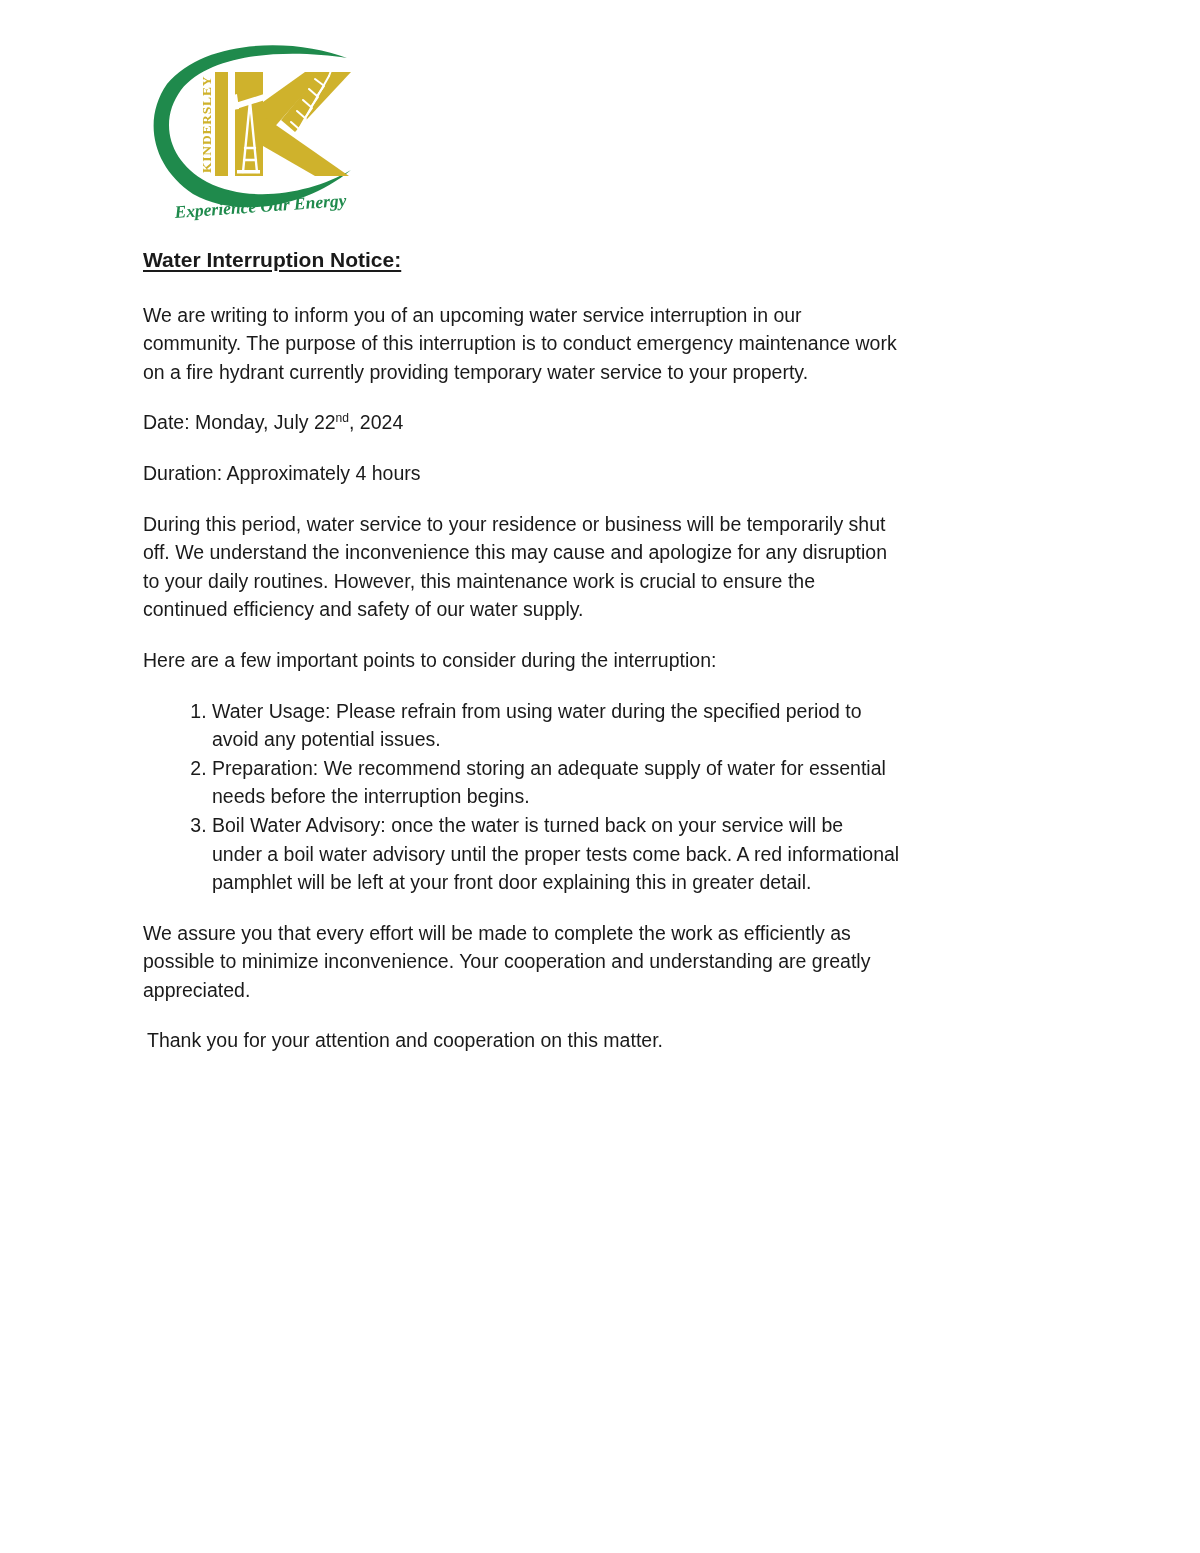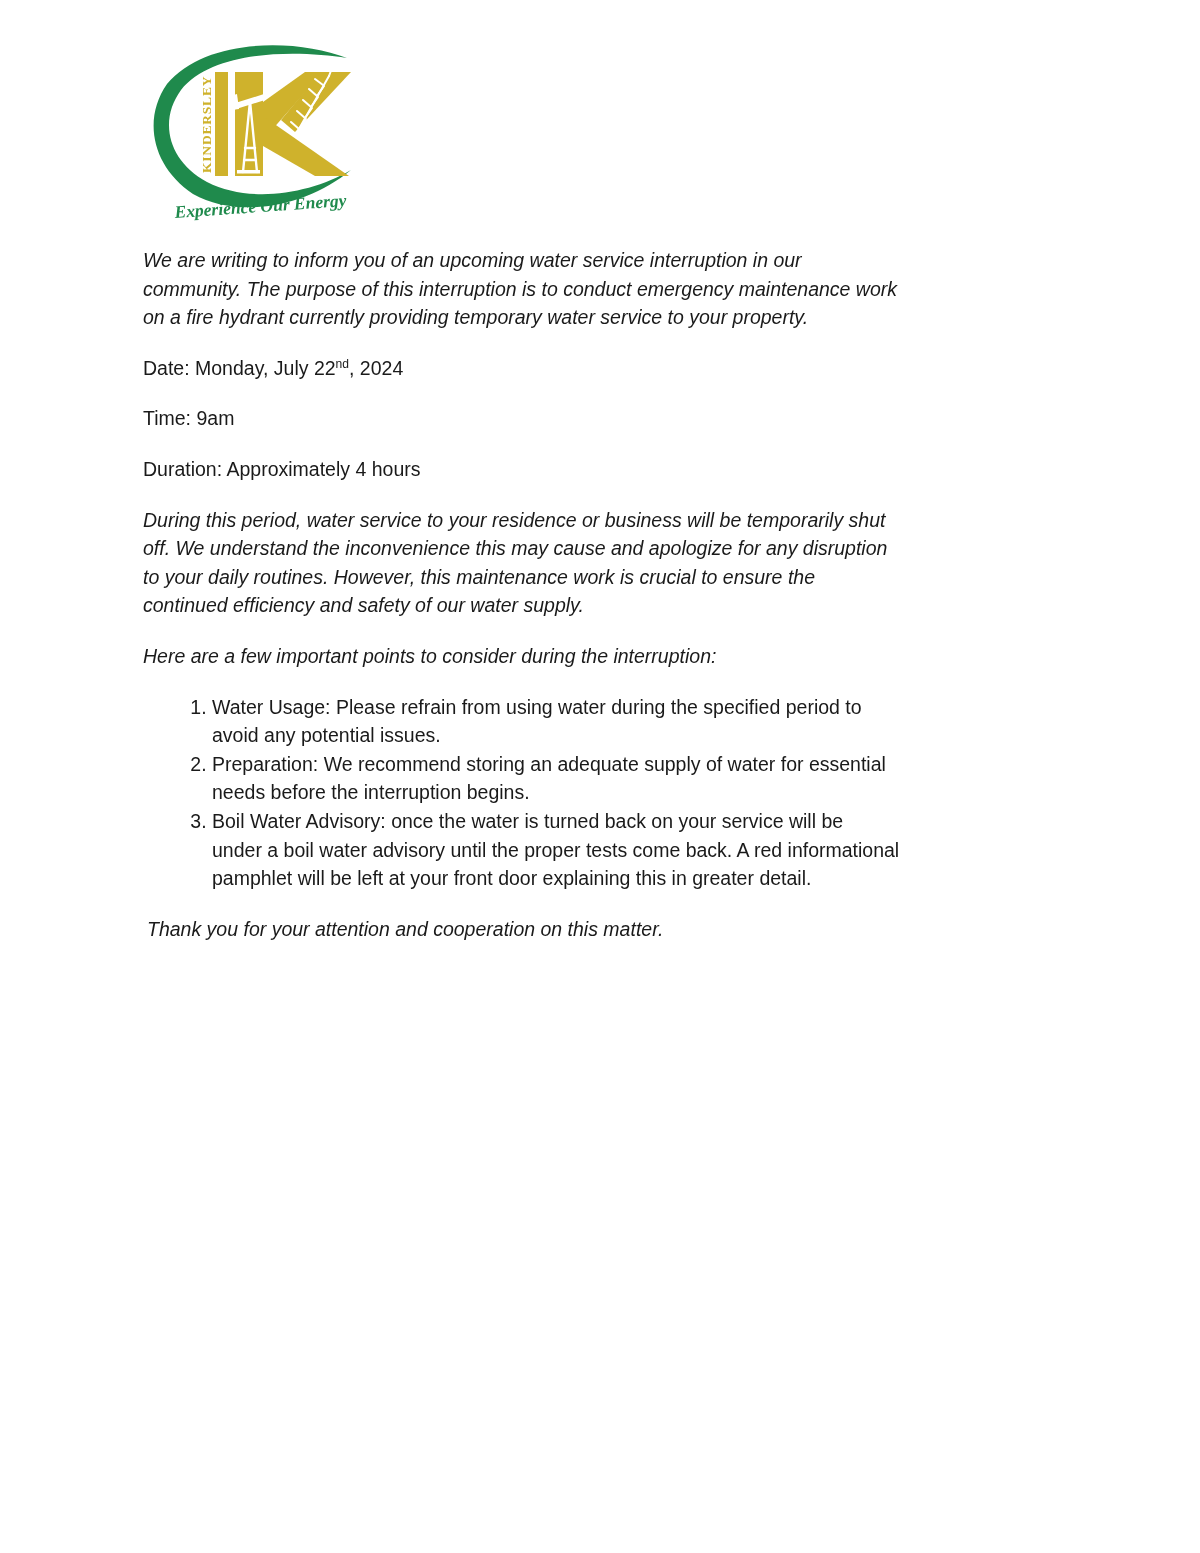--- a/index.html
+++ b/index.html
@@ -26,21 +26,21 @@
     line-height: 28.6px;
   }
   .title {
     font-size: 21px;
     font-weight: 700;
     text-decoration: underline;
     text-decoration-thickness: 2px;
     text-underline-offset: 3px;
     margin: 0 0 26px 0;
   }
-  p.block { margin: 0 0 22px 0; white-space: pre-line; font-style: italic; }
+  p.block { margin: 0 0 22px 0; white-space: pre-line; }
   p.mixed { margin: 0 0 22px 0; }
   p.last { margin: 4px; }
   .lbl { font-weight: 400; }
   .pv { white-space: pre-line; text-align: right; }
   sup.s {
     font-size: 62%;
     vertical-align: super;
     line-height: 0;
   }
   ol.points {
@@ -98,28 +98,28 @@
       <line x1="184" y1="40" x2="187" y2="32"></line>
     </g>
 
     <text transform="translate(66 137) rotate(-90)" font-family="Liberation Serif, serif" font-weight="bold" font-size="13.5" letter-spacing="0.5" textLength="97" fill="#cfb22c">KINDERSLEY</text>
 
     <text transform="translate(30 182) rotate(-4)" font-family="Liberation Serif, serif" font-weight="bold" font-style="italic" font-size="17.5" fill="#1f8a4c">Experience Our Energy</text>
   </svg>
 
   <div class="content">
 
+    <div class="title">Water Interruption Notice:</div>
 
     <p class="block">We are writing to inform you of an upcoming water service interruption in our
 community. The purpose of this interruption is to conduct emergency maintenance work
 on a fire hydrant currently providing temporary water service to your property.</p>
 
     <p class="mixed"><span class="lbl">Date:</span><span class="pv"> Monday, July 22</span><sup class="s">nd</sup><span>, 2024</span></p>
 
-    <p class="mixed"><span class="lbl">Time:</span><span class="pv"> 9am</span></p>
 
     <p class="mixed"><span class="lbl">Duration:</span><span class="pv"> Approximately 4 hours</span></p>
 
 
     <p class="block">During this period, water service to your residence or business will be temporarily shut
 off. We understand the inconvenience this may cause and apologize for any disruption
 to your daily routines. However, this maintenance work is crucial to ensure the
 continued efficiency and safety of our water supply.</p>
 
     <p class="block">Here are a few important points to consider during the interruption:</p>
@@ -127,18 +127,21 @@
     <ol class="points">
       <li><span class="lbl">Water Usage:</span><span class="pv"> Please refrain from using water during the specified period to
 avoid any potential issues.</span></li>
       <li><span class="lbl">Preparation:</span><span class="pv"> We recommend storing an adequate supply of water for essential
 needs before the interruption begins.</span></li>
       <li><span class="lbl">Boil Water Advisory:</span><span class="pv"> once the water is turned back on your service will be
 under a boil water advisory until the proper tests come back. A red informational
 pamphlet will be left at your front door explaining this in greater detail.</span></li>
     </ol>
 
+    <p class="block">We assure you that every effort will be made to complete the work as efficiently as
+possible to minimize inconvenience. Your cooperation and understanding are greatly
+appreciated.</p>
 
 
     <p class="block last">Thank you for your attention and cooperation on this matter.</p>
 
   </div>
 </div>
 
 </body></html>

